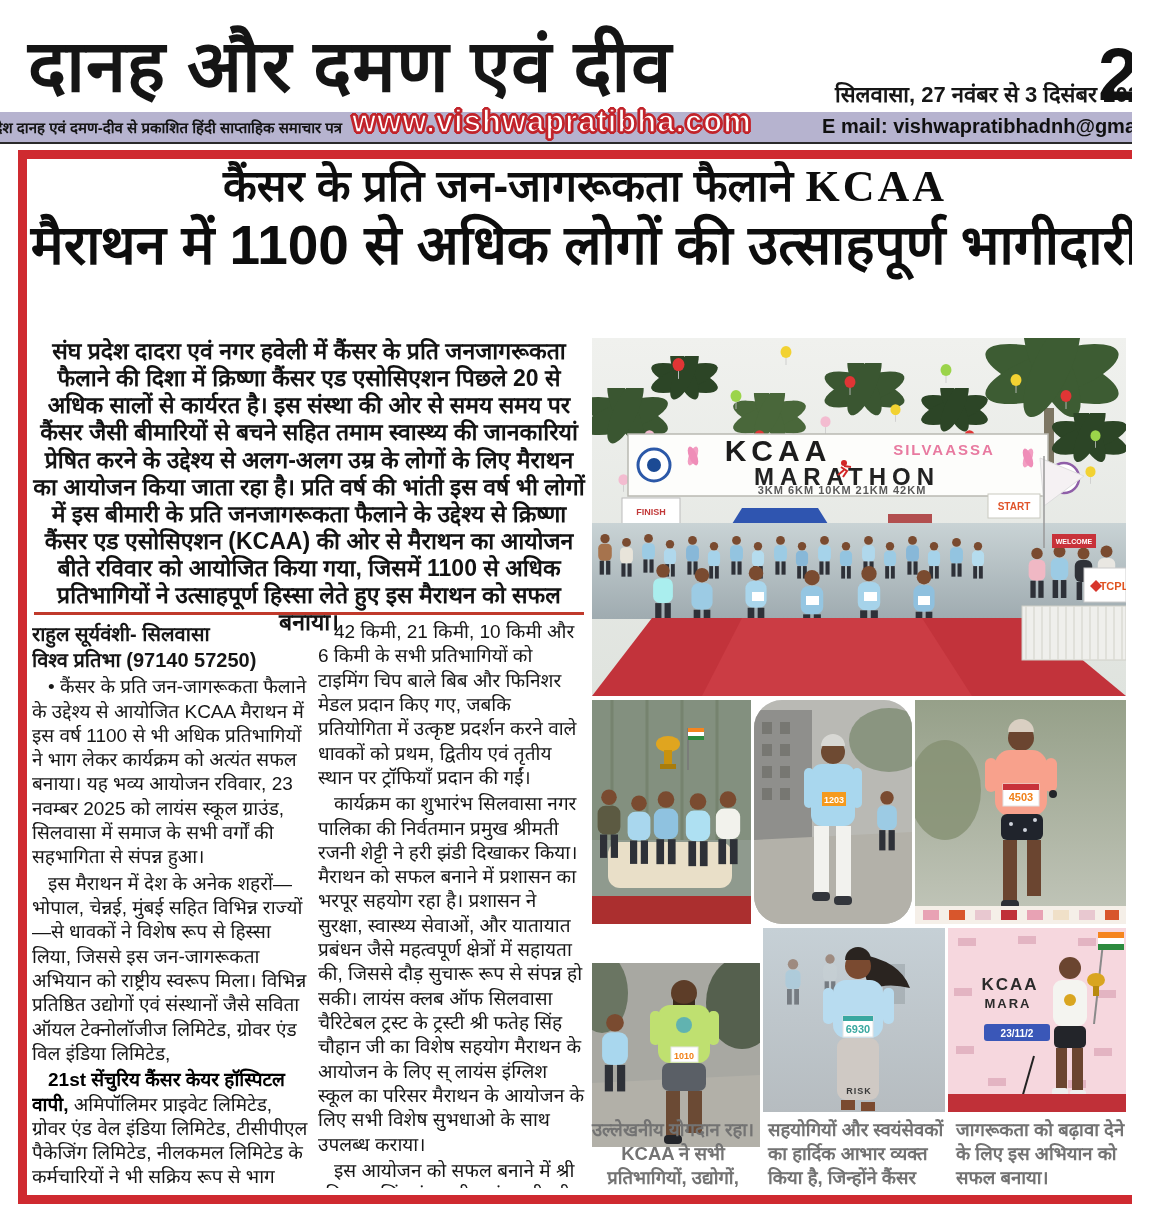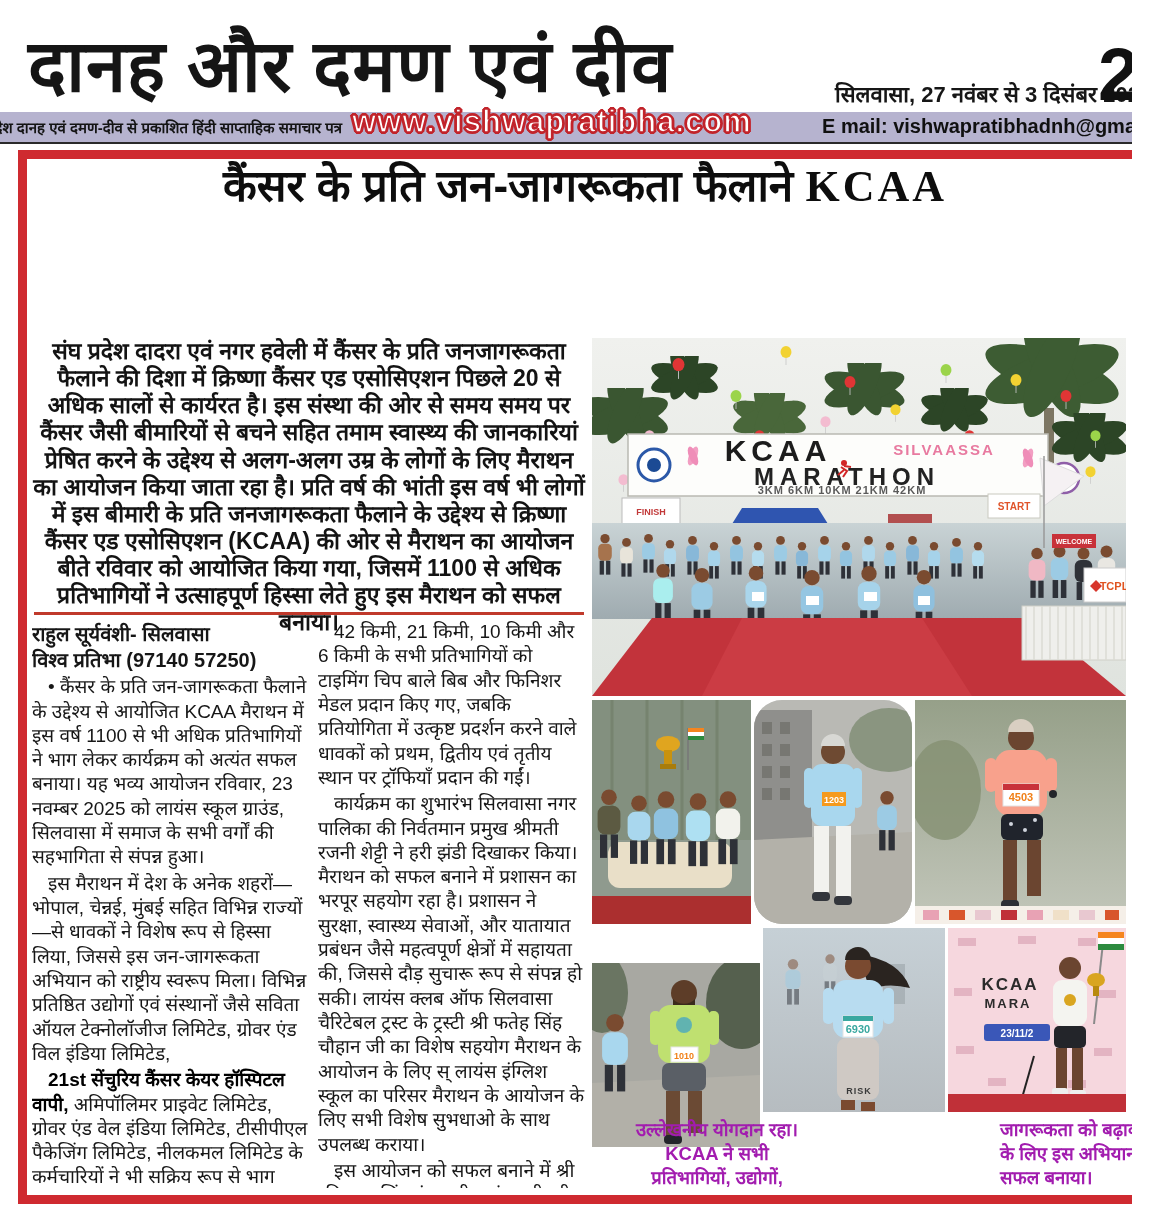--- a/index.html
+++ b/index.html
@@ -24,21 +24,21 @@
   .hl1 .kcaa{font-family:"Liberation Serif","DejaVu Serif",serif;font-weight:700;letter-spacing:3px;}
   .hl2{font-size:55px;}
   .intro{left:30px;top:338px;width:558px;font-size:23px;font-weight:700;line-height:1.18;text-align:center;color:#131313;}
   .intro-rule{left:34px;top:612px;width:550px;height:3px;background:#c0392b;}
   .col{font-size:19px;line-height:1.28;color:#161616;overflow:hidden;}
   .col p{margin:0 0 2px 0;text-indent:16px;}
   .col .byline{font-weight:700;white-space:pre-line;text-indent:0;margin-bottom:2px;font-size:20px;}
   .col .bold{font-weight:800;color:#000;}
   .col1{left:32px;top:622px;width:278px;height:566px;}
   .col2{left:318px;top:620px;width:268px;height:568px;}
-  .cap{font-size:18.5px;font-weight:700;line-height:1.3;color:#a21caf;white-space:pre-line;margin-left:44px;}
+  .cap{font-size:18.5px;font-weight:700;line-height:1.3;color:#737373;white-space:pre-line;}
   .capA{left:588px;top:1118px;width:170px;text-align:center;}
   .capB{left:768px;top:1118px;width:190px;}
   .capC{left:956px;top:1118px;width:175px;}
   .ph{position:absolute;overflow:hidden;background:#ddd;}
   .ph svg{display:block;}
   svg text{font-family:"Liberation Sans","DejaVu Sans",sans-serif;}
 </style>
 </head>
 <body>
 
@@ -50,20 +50,21 @@
   <div class="abs m-bar"></div>
   <div class="abs m-tagline">प्रदेश दानह एवं दमण-दीव से प्रकाशित हिंदी साप्ताहिक समाचार पत्र</div>
   <div class="abs m-site">www.vishwapratibha.com</div>
   <div class="abs m-email">E mail: vishwapratibhadnh@gmail.com</div>
   <div class="abs m-rule"></div>
 
   <div class="abs frame"></div>
 
   <div class="abs headline">
     <div class="hl1"><span>कैंसर के प्रति जन-जागरूकता फैलाने </span><span class="kcaa">KCAA</span></div>
+    <div class="hl2">मैराथन में 1100 से अधिक लोगों की उत्साहपूर्ण भागीदारी</div>
   </div>
 
   <div class="abs intro">संघ प्रदेश दादरा एवं नगर हवेली में कैंसर के प्रति जनजागरूकता फैलाने की दिशा में क्रिष्णा कैंसर एड एसोसिएशन पिछले 20 से अधिक सालों से कार्यरत है। इस संस्था की ओर से समय समय पर कैंसर जैसी बीमारियों से बचने सहित तमाम स्वास्थ्य की जानकारियां प्रेषित करने के उद्देश्य से अलग-अलग उम्र के लोगों के लिए मैराथन का आयोजन किया जाता रहा है। प्रति वर्ष की भांती इस वर्ष भी लोगों में इस बीमारी के प्रति जनजागरूकता फैलाने के उद्देश्य से क्रिष्णा कैंसर एड एसोसिएशन (KCAA) की ओर से मैराथन का आयोजन बीते रविवार को आयोजित किया गया, जिसमें 1100 से अधिक प्रतिभागियों ने उत्साहपूर्ण हिस्सा लेते हुए इस मैराथन को सफल बनाया।</div>
   <div class="abs intro-rule"></div>
 
   <div class="abs col col1">
     <div class="byline">राहुल सूर्यवंशी- सिलवासा
 विश्व प्रतिभा (97140 57250)</div>
     <p>•  कैंसर के प्रति जन-जागरूकता फैलाने के उद्देश्य से आयोजित KCAA मैराथन में इस वर्ष 1100 से भी अधिक प्रतिभागियों ने भाग लेकर कार्यक्रम को अत्यंत सफल बनाया। यह भव्य आयोजन रविवार, 23 नवम्बर 2025 को लायंस स्कूल ग्राउंड, सिलवासा में समाज के सभी वर्गों की सहभागिता से संपन्न हुआ।</p>
     <p>इस मैराथन में देश के अनेक शहरों— भोपाल, चेन्नई, मुंबई सहित विभिन्न राज्यों—से धावकों ने विशेष रूप से हिस्सा लिया, जिससे इस जन-जागरूकता अभियान को राष्ट्रीय स्वरूप मिला। विभिन्न प्रतिष्ठित उद्योगों एवं संस्थानों जैसे सविता ऑयल टेक्नोलॉजीज लिमिटेड, ग्रोवर एंड विल इंडिया लिमिटेड,</p>
@@ -420,17 +421,20 @@
         <rect x="122" y="162" width="16" height="8" rx="3" fill="#eee"></rect>
       </g>
       <line x1="70" y1="184" x2="86" y2="128" stroke="#222" stroke-width="2"></line>
       <rect x="0" y="166" width="178" height="18" fill="#c03038"></rect>
     </svg>
   </div>
 
   <div class="abs cap capA">उल्लेखनीय योगदान रहा।
 KCAA ने सभी
 प्रतिभागियों, उद्योगों,</div>
+  <div class="abs cap capB">सहयोगियों और स्वयंसेवकों
+का हार्दिक आभार व्यक्त
+किया है, जिन्होंने कैंसर</div>
   <div class="abs cap capC">जागरूकता को बढ़ावा देने
 के लिए इस अभियान को
 सफल बनाया।</div>
 
 </div>
 
 </body></html>

